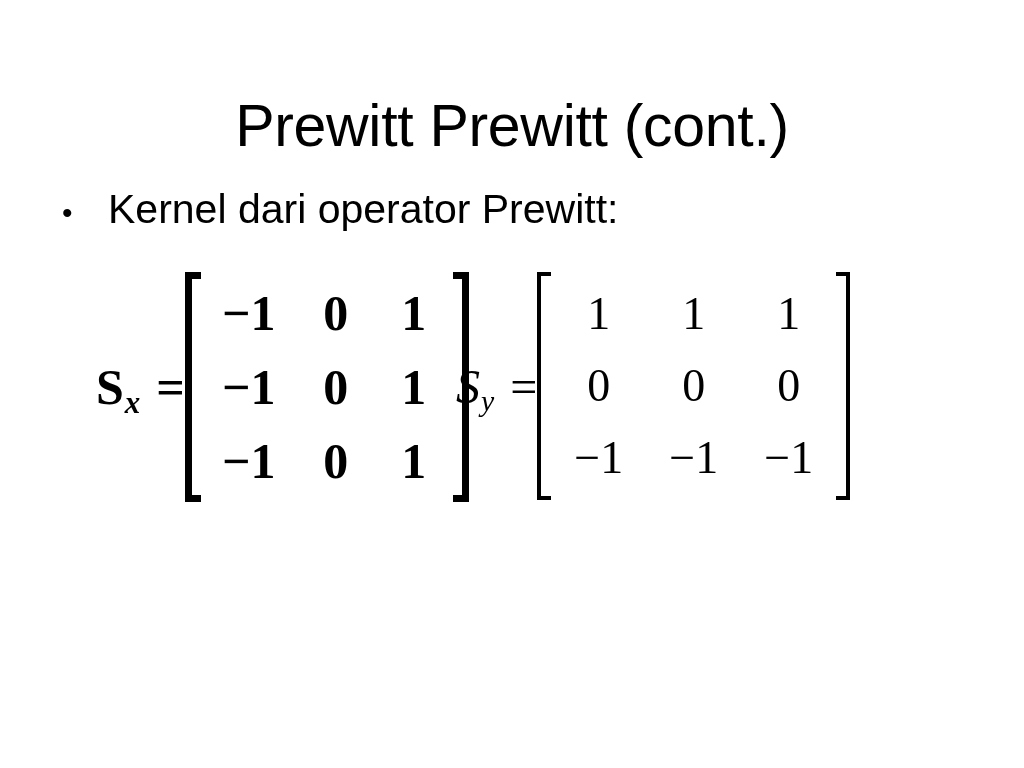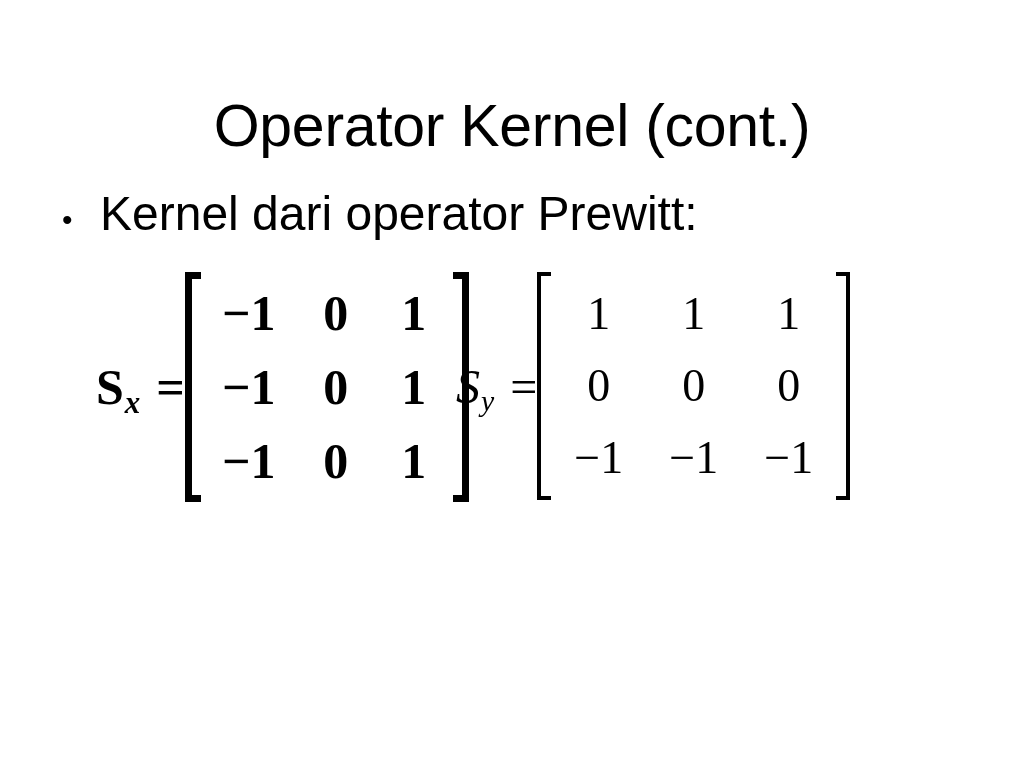--- a/index.html
+++ b/index.html
@@ -42,24 +42,25 @@
     align-items: baseline;
   }
   #bullet-marker {
     font-size: 30px;
     line-height: 1;
     width: 38px;
     color: #000000;
   }
   #bullet-text {
     font-family: "Liberation Sans", sans-serif;
-    font-size: 48px;
+    font-size: 41px;
     line-height: 1.15;
     color: #000000;
     white-space: nowrap;
+    margin-left: 8px;
   }
 
   
   .equation {
     position: absolute;
     display: flex;
     align-items: center;
     color: #000000;
   }
 
@@ -176,21 +177,21 @@
     font-weight: normal;
     line-height: 1;
     width: 95px;
   }
 </style>
 </head>
 <body>
 
 <div id="slide">
 
-  <h1 id="slide-title">Operator Kernel (cont.)</h1>
+  <h1 id="slide-title">Prewitt Prewitt (cont.)</h1>
 
   <div id="bullet-row">
     <span id="bullet-marker">•</span>
     <span id="bullet-text">Kernel dari operator Prewitt:</span>
   </div>
 
   <div class="equation" id="eq-sx" style="left:96px; top:272px;">
 
     <div class="eq-label">
       <span class="sym">S</span>

